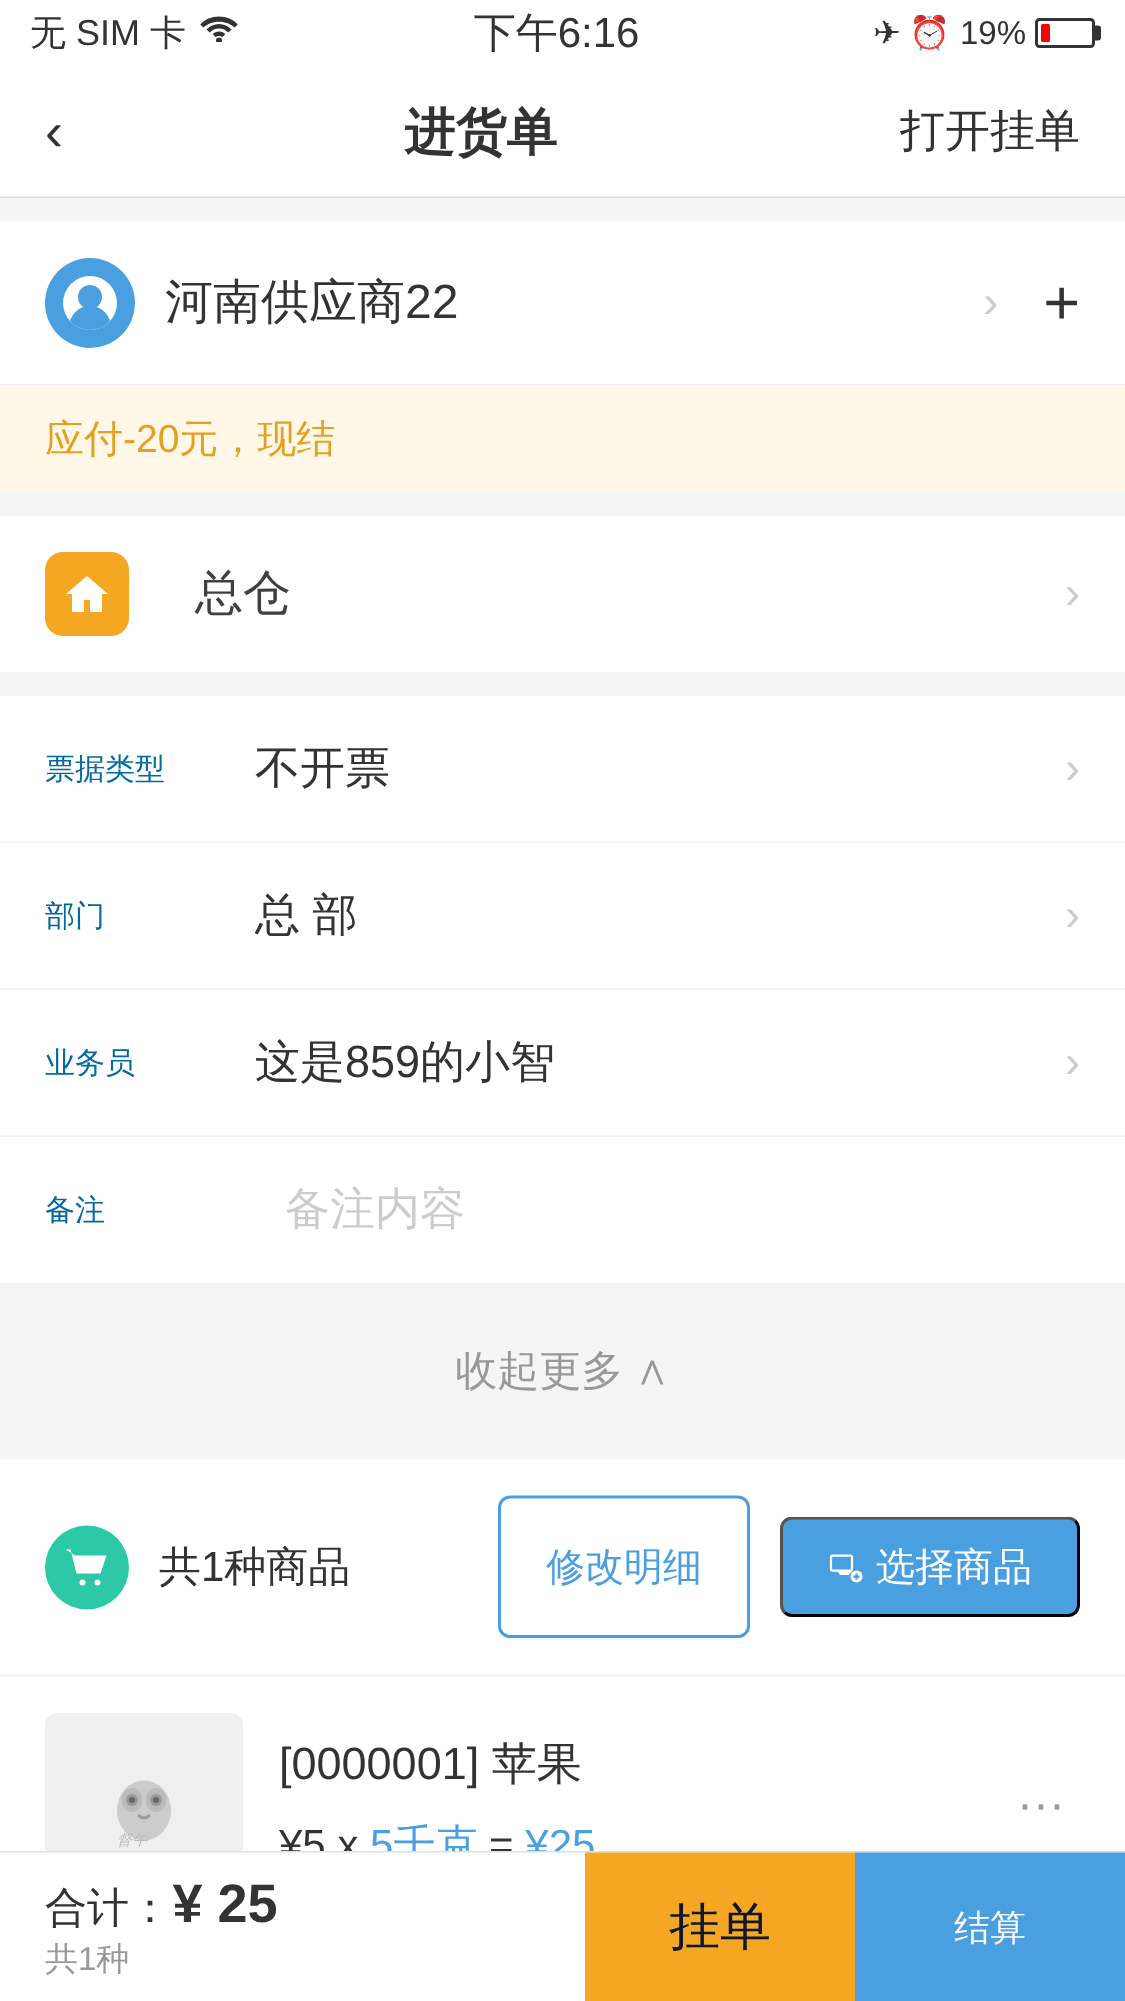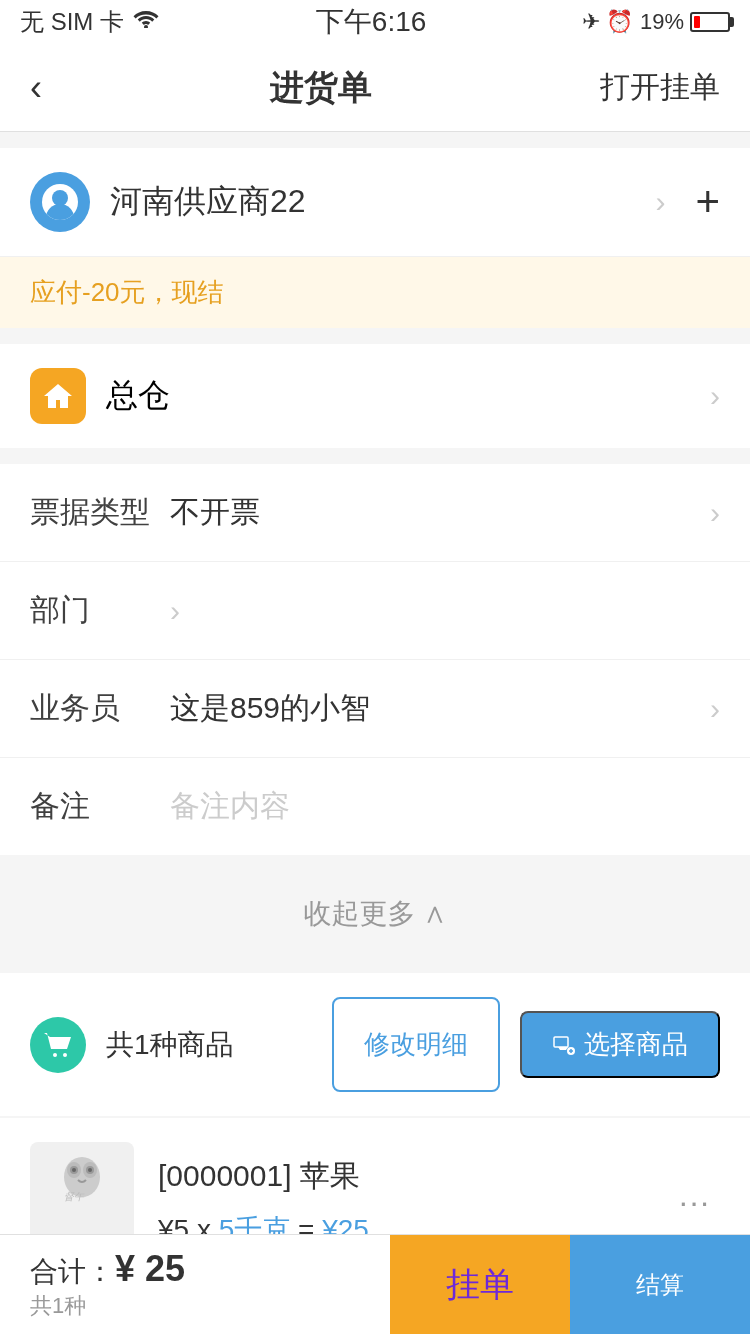--- a/index.html
+++ b/index.html
@@ -180,36 +180,37 @@
       display: flex;
       align-items: center;
       justify-content: center;
       margin-right: 20px;
       flex-shrink: 0;
     }
     .house-svg { width: 32px; height: 32px; fill: #fff; }
     .warehouse-name {
       flex: 1;
       font-size: 32px;
-      color: #000000;
+      color: #404040;
+      margin-left: 24px;
     }
 
     
     .form-row {
       display: flex;
       align-items: center;
       padding: 28px 30px;
       border-bottom: 1px solid #f0f0f0;
       background: #fff;
     }
     .form-row:last-child { border-bottom: none; }
     .form-label {
       width: 140px;
-      font-size: 30px;
-      color: #404040;
+      font-size: 20px;
+      color: #0369a1;
       flex-shrink: 0;
     }
     .form-value {
       flex: 1;
       font-size: 30px;
       color: #333;
     }
     .form-placeholder {
       color: #ccc;
     }
@@ -272,26 +273,26 @@
     
     .product-item {
       background: #fff;
       display: flex;
       align-items: center;
       padding: 24px 30px;
       gap: 24px;
       margin-top: 2px;
     }
     .product-thumb {
-      width: 104px;
+      width: 132px;
       height: 120px;
       background: #f0f0f0;
       border-radius: 8px;
       display: flex;
-      align-items: flex-start;
+      align-items: center;
       justify-content: center;
       flex-shrink: 0;
       font-style: italic;
     }
     .product-thumb-inner {
       display: flex;
       flex-direction: column;
       align-items: center;
       justify-content: center;
       gap: 4px;
@@ -350,21 +351,21 @@
       font-weight: 600;
       color: #333;
     }
     .total-count {
       font-size: 22px;
       color: #999;
     }
     .hang-btn {
       width: 180px;
       background: #f5a623;
-      color: #6d28d9;
+      color: #0f172a;
       font-size: 34px;
       font-weight: 500;
       display: flex;
       align-items: center;
       justify-content: center;
       cursor: pointer;
     }
     .checkout-btn {
       width: 180px;
       background: #4a9fe0;
@@ -441,30 +442,31 @@
 <div class="section">
 
   <div class="form-row">
     <span class="form-label">票据类型</span>
     <span class="form-value">不开票</span>
     <span class="chevron">›</span>
   </div>
 
   <div class="form-row">
     <span class="form-label">部门</span>
+    <span class="form-value">总 部</span>
     <span class="chevron">›</span>
   </div>
 
   <div class="form-row">
     <span class="form-label">业务员</span>
     <span class="form-value">这是859的小智</span>
     <span class="chevron">›</span>
   </div>
 
-  <div class="form-row" style="border-bottom:none;">
+  <div class="form-row" style="border-bottom:none;gap:20px;">
     <span class="form-label">备注</span>
     <span class="form-value form-placeholder">备注内容</span>
   </div>
 </div>
 
 <div class="collapse-bar">收起更多 ∧</div>
 
 <div class="product-header" style="margin-top:16px;">
   <div class="cart-icon-wrap">
     <svg width="32" height="32" viewBox="0 0 32 32" fill="white">

